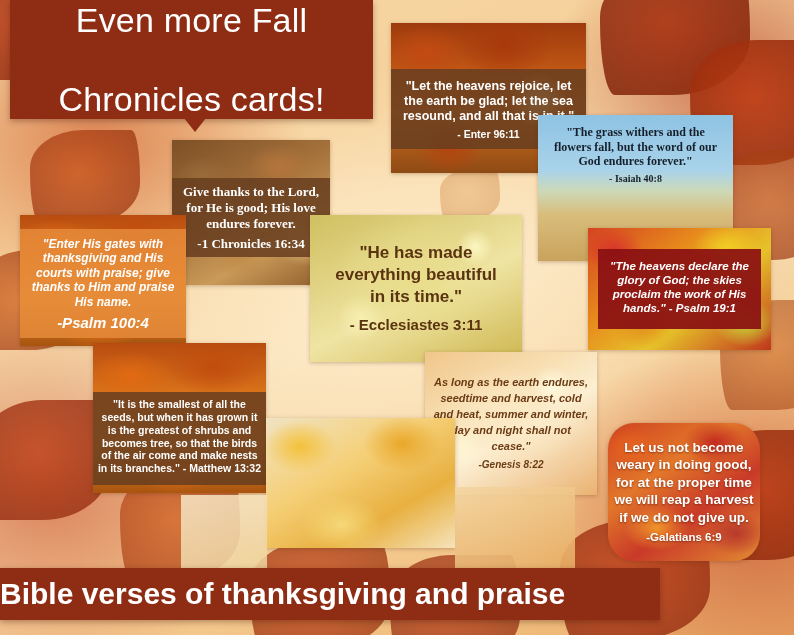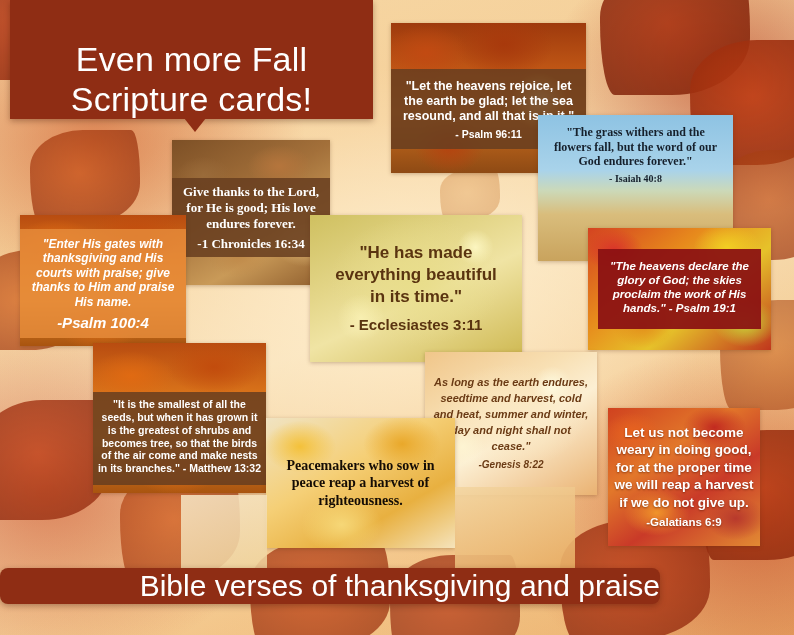--- a/index.html
+++ b/index.html
@@ -129,42 +129,42 @@
   .ov-orange  { background: rgba(231,140,60,0.82); color: #ffffff; }
   .ov-none    { background: transparent; }
 
   
   .banner {
     position: absolute;
     background: #8f2d14;
     color: #ffffff;
     display: flex;
     align-items: center;
-    justify-content: flex-end;
+    justify-content: space-between;
     text-align: center;
     box-shadow: 0 2px 6px rgba(60,20,5,0.35);
   }
   #banner-top {
     left: 10px; top: 0; width: 363px; height: 119px;
     font-size: 34px; line-height: 1.18; font-weight: 400;
     letter-spacing: 0.2px;
     flex-direction: column;
   }
   #banner-top .tail {
     position: absolute;
     left: 48%;
     bottom: -13px;
     width: 0; height: 0;
     border-left: 11px solid transparent;
     border-right: 11px solid transparent;
     border-top: 14px solid #8f2d14;
   }
   #banner-bottom {
-    left: 0; top: 568px; width: 660px; height: 36px;
-    font-size: 30px; font-weight: 400; border-radius: 8px;
+    left: 0; top: 568px; width: 660px; height: 52px;
+    font-size: 30px; font-weight: 700;
   }
 </style>
 </head>
 <body>
 
 <div id="canvas">
 
   <div class="leaf" style="left:-30px;top:-20px;width:120px;height:100px;background:radial-gradient(ellipse at 40% 40%, #b93c18, #8d2a0f);opacity:.85;"></div>
   <div class="leaf" style="left:30px;top:130px;width:110px;height:95px;background:radial-gradient(ellipse at 45% 45%, #c9541b, #93300f);opacity:.75;"></div>
   <div class="leaf" style="left:-25px;top:250px;width:115px;height:100px;background:radial-gradient(ellipse at 40% 50%, #d2601d, #9a3711);opacity:.72;"></div>
@@ -176,21 +176,21 @@
   <div class="leaf" style="left:720px;top:300px;width:120px;height:110px;background:radial-gradient(ellipse at 45% 45%, #cf6a22, #9c3b12);opacity:.6;"></div>
   <div class="leaf" style="left:700px;top:430px;width:140px;height:130px;background:radial-gradient(ellipse at 45% 45%, #b93a14, #87270c);opacity:.85;"></div>
   <div class="leaf" style="left:560px;top:520px;width:150px;height:120px;background:radial-gradient(ellipse at 45% 45%, #c0401a, #8a280e);opacity:.8;"></div>
   <div class="leaf" style="left:250px;top:540px;width:140px;height:110px;background:radial-gradient(ellipse at 45% 45%, #c84a1a, #93300f);opacity:.75;"></div>
   <div class="leaf" style="left:390px;top:555px;width:130px;height:110px;background:radial-gradient(ellipse at 45% 45%, #b83a16, #86260c);opacity:.7;"></div>
   <div class="leaf" style="left:440px;top:170px;width:60px;height:50px;background:radial-gradient(ellipse at 45% 45%, #e0974c, #c06a22);opacity:.35;"></div>
 
   <div class="card bg-autumn-tree" style="left:391px;top:23px;width:195px;height:150px;">
     <div class="verse ov ov-brown" style="font-size:12.5px;font-weight:700;padding:10px 10px 8px;margin-top:22px;">
       <span>"Let the heavens rejoice, let the earth be glad; let the sea resound, and all that is in it."</span>
-      <span class="ref" style="font-size:10.5px;">- Psalm 96:11</span>
+      <span class="ref" style="font-size:10.5px;">- Enter 96:11</span>
     </div>
   </div>
 
   <div class="card bg-field-sky" style="left:538px;top:115px;width:195px;height:146px;align-items:flex-start;">
     <div class="verse ov ov-none" style="font-size:12px;font-weight:700;color:#16202c;padding:10px 9px 0;font-family:'Liberation Serif',serif;">
       <span>"The grass withers and the flowers fall, but the word of our God endures forever."</span>
       <span class="ref" style="font-size:10px;">- Isaiah 40:8</span>
     </div>
   </div>
 
@@ -231,37 +231,36 @@
 
   <div class="card bg-soft-peach" style="left:425px;top:352px;width:172px;height:143px;">
     <div class="verse ov ov-none" style="font-size:11px;font-weight:700;font-style:italic;color:#6b3b15;padding:4px 6px;line-height:1.45;">
       <span>As long as the earth endures, seedtime and harvest, cold and heat, summer and winter, day and night shall not cease."</span>
       <span class="ref" style="font-size:10px;margin-top:3px;">-Genesis 8:22</span>
     </div>
   </div>
 
   <div class="card bg-yellow-maple" style="left:266px;top:418px;width:189px;height:130px;">
     <div class="verse ov ov-none" style="font-size:14px;font-weight:700;color:#140c05;padding:2px 6px;width:210px;font-family:'Liberation Serif',serif;">
-      <span>Peacemakers who sow in peace reap a harvest of righteousness.</span>
-    </div>
-  </div>
-
-  <div class="card bg-red-leaf-pile" style="left:608px;top:408px;width:152px;height:138px;">
+    </div>
+  </div>
+
+  <div class="card bg-red-leaf-pile" style="left:608px;top:423px;width:152px;height:138px;border-radius:26px;">
     <div class="verse ov ov-none" style="font-size:13.5px;font-weight:700;color:#ffffff;padding:2px 5px;line-height:1.3;text-shadow:0 1px 2px rgba(80,20,0,0.55);">
       <span>Let us not become weary in doing good, for at the proper time we will reap a harvest if we do not give up.</span>
       <span class="ref" style="font-size:11.5px;">-Galatians 6:9</span>
     </div>
   </div>
 
   <div style="position:absolute;left:181px;top:495px;width:86px;height:78px;background:linear-gradient(160deg,#f6e7c8,#efd39b);opacity:.85;"></div>
   <div style="position:absolute;left:455px;top:487px;width:120px;height:82px;background:linear-gradient(160deg,#f3d6a2,#e8ad63);opacity:.9;"></div>
 
   <div class="banner" id="banner-top">
     <span>Even more Fall</span>
-    <span>Scripture cards!</span>
+    <span>Chronicles cards!</span>
     <span class="tail"></span>
   </div>
 
   <div class="banner" id="banner-bottom">
     <span>Bible verses of thanksgiving and praise</span>
   </div>
 
 </div>
 
 </body></html>

